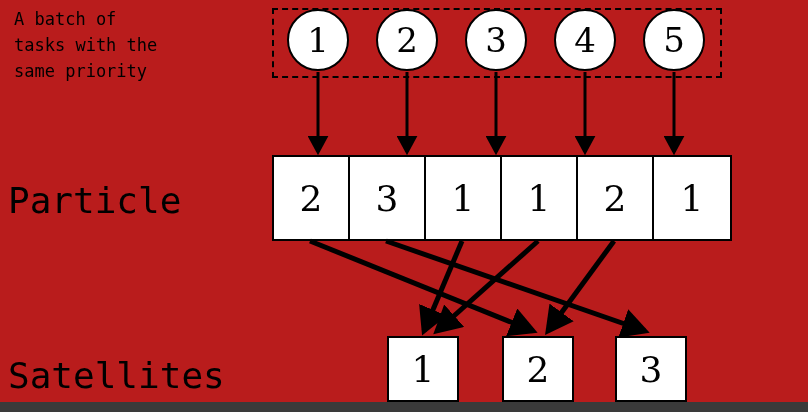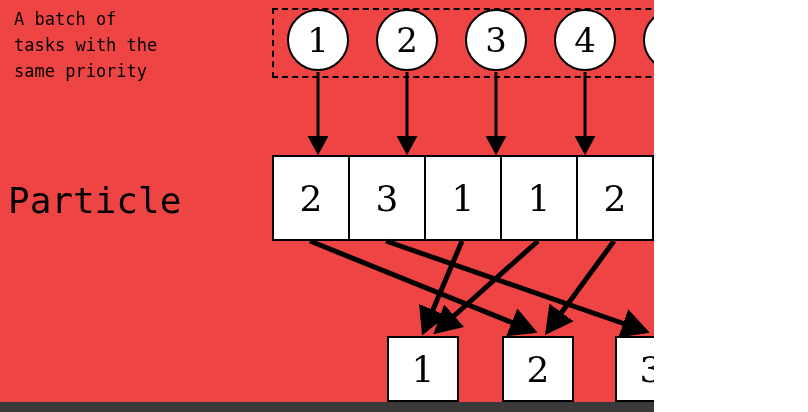--- a/index.html
+++ b/index.html
@@ -2,23 +2,23 @@
 <html><head>
 <meta charset="utf-8">
 <style>
   html, body {
     margin: 0;
     padding: 0;
     background: #ffffff;
   }
   #canvas {
     position: relative;
-    width: 654px;
+    width: 808px;
     height: 412px;
-    background: #ef4444;
+    background: #b91c1c;
     overflow: hidden;
     font-family: "DejaVu Sans Mono", monospace;
   }
 
   
   .caption {
     position: absolute;
     left: 14px;
     top: 6px;
     width: 250px;
@@ -133,20 +133,21 @@
 </head>
 <body>
 
 <div id="canvas">
 
   <div class="caption">A batch of
 tasks with the
 same priority</div>
 
   <div class="row-label" id="particle-label">Particle</div>
+  <div class="row-label" id="satellites-label">Satellites</div>
 
   <div class="dashed-group"></div>
 
   <div class="task-circle" style="left:287px;top:9px;">1</div>
   <div class="task-circle" style="left:376px;top:9px;">2</div>
   <div class="task-circle" style="left:465px;top:9px;">3</div>
   <div class="task-circle" style="left:554px;top:9px;">4</div>
   <div class="task-circle" style="left:643px;top:9px;">5</div>
 
   <div class="particle-strip">

